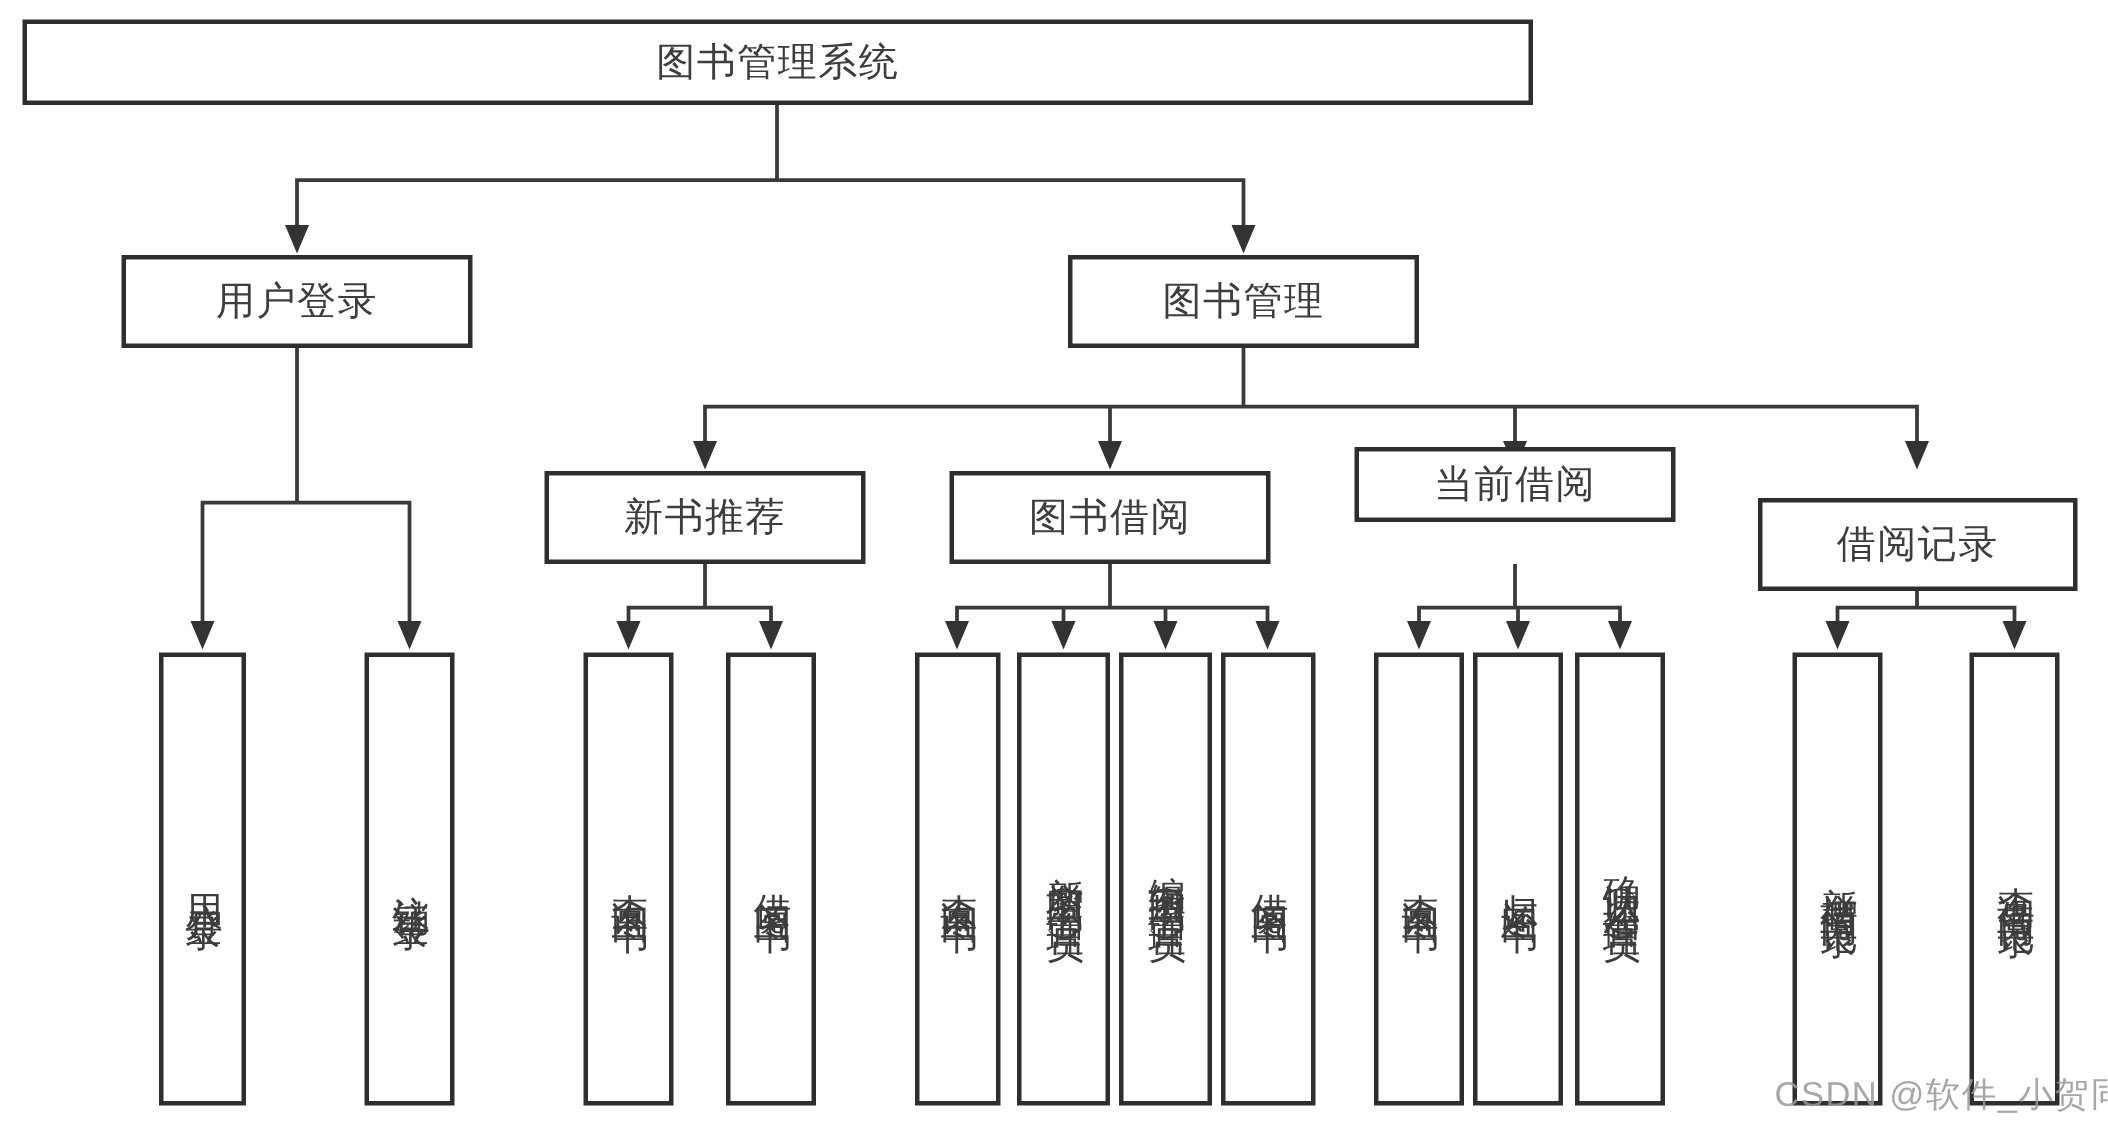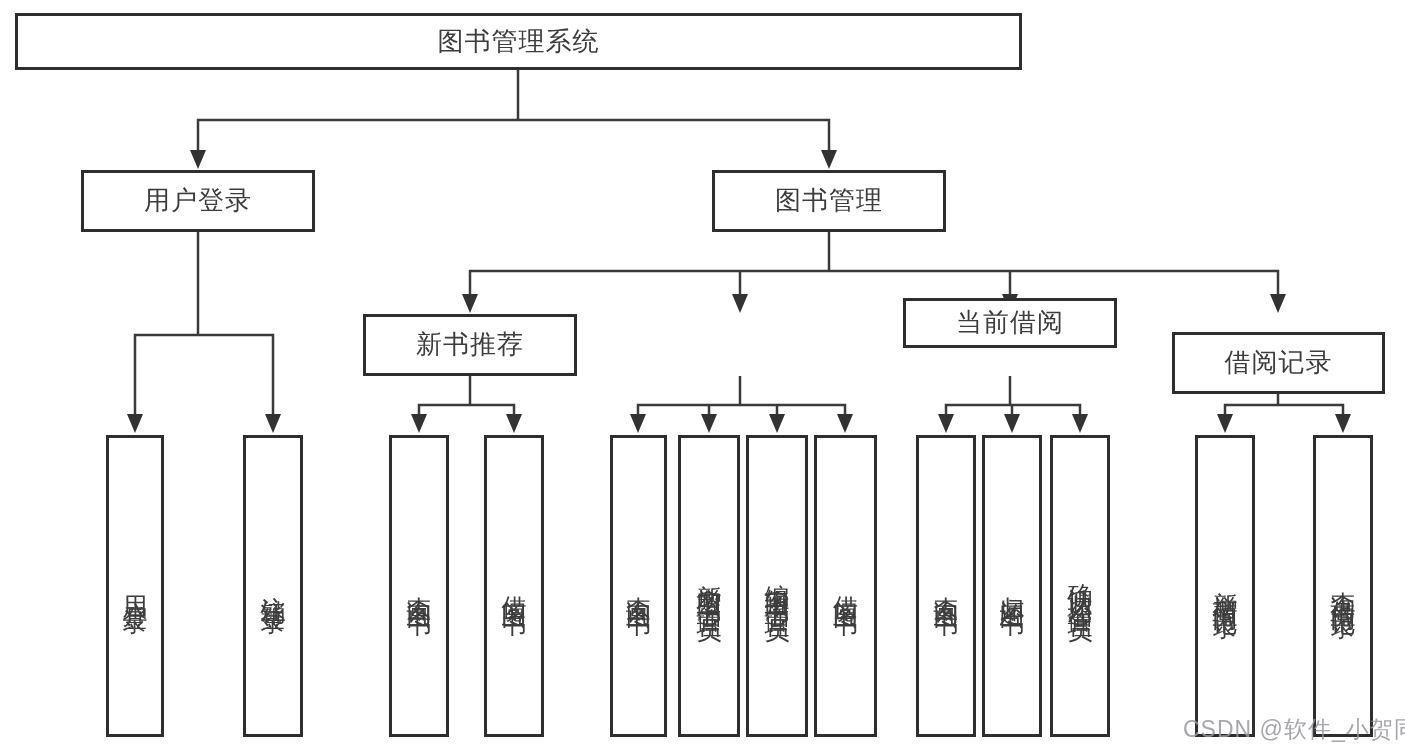--- a/index.html
+++ b/index.html
@@ -72,20 +72,21 @@
       <polygon points="1335,414 1351,414 1343,433"></polygon>
     </g>
   </svg>
 
   <div class="node" style="left:15px;top:13px;width:1007px;height:57px">图书管理系统</div>
 
   <div class="node" style="left:81px;top:170px;width:234px;height:62px">用户登录</div>
   <div class="node" style="left:712px;top:170px;width:234px;height:62px">图书管理</div>
 
   <div class="node" style="left:363px;top:314px;width:214px;height:62px">新书推荐</div>
+  <div class="node" style="left:633px;top:314px;width:214px;height:62px">图书借阅</div>
   <div class="node" style="left:903px;top:298px;width:214px;height:50px">当前借阅</div>
   <div class="node" style="left:1172px;top:332px;width:213px;height:62px">借阅记录</div>
 
   <div class="node v" style="left:106px;top:435px;width:58px;height:302px">用户登录</div>
   <div class="node v" style="left:243px;top:435px;width:60px;height:302px">注销登录</div>
 
   <div class="node v" style="left:389px;top:435px;width:60px;height:302px">查询图书</div>
   <div class="node v" style="left:484px;top:435px;width:60px;height:302px">借阅图书</div>
 
   <div class="node v" style="left:610px;top:435px;width:57px;height:302px">查询图书</div>

